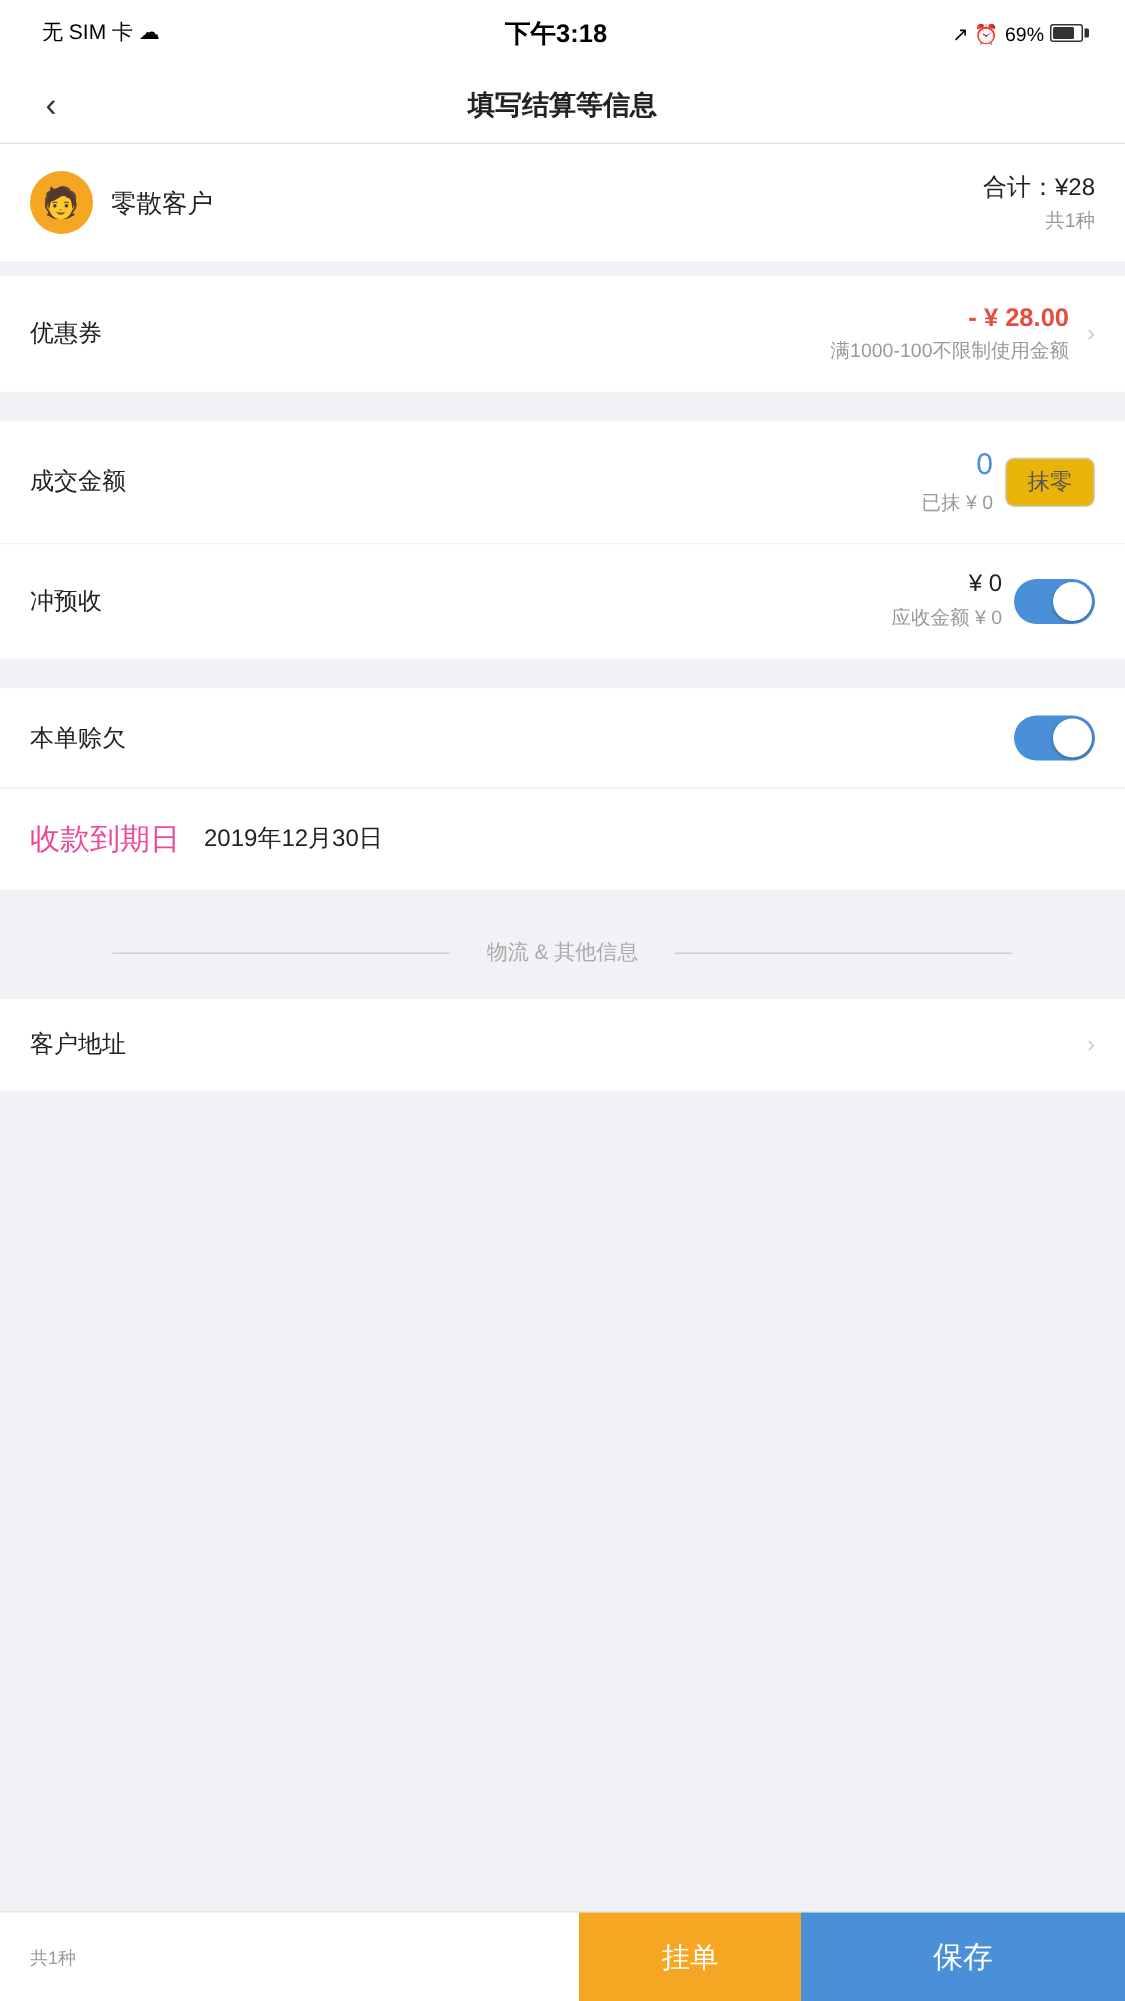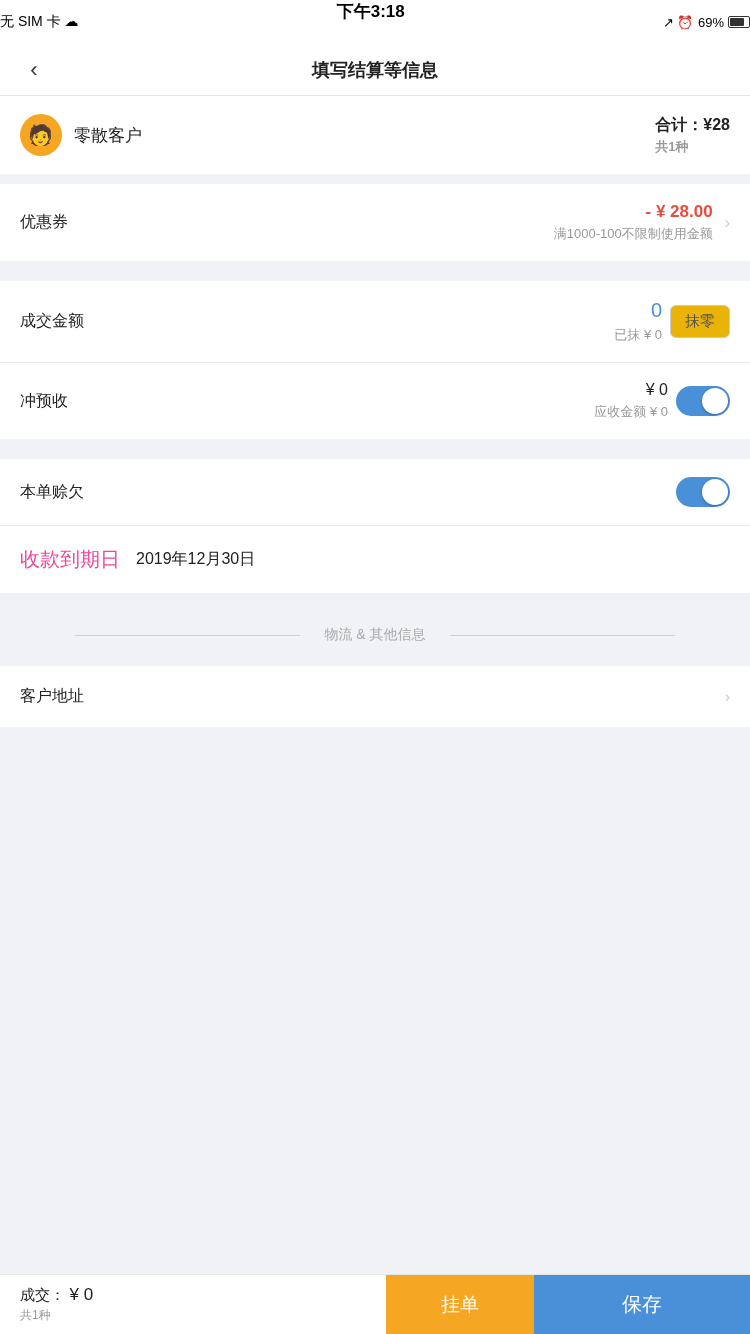--- a/index.html
+++ b/index.html
@@ -11,22 +11,23 @@
       min-height: 1334px;
       position: relative;
       overflow-x: hidden;
     }
 
     
     .status-bar {
       background: #fff;
       height: 44px;
       display: flex;
+      align-items: center;
       justify-content: space-between;
-      padding: 0 0;
+      padding: 0 28px;
       font-size: 15px;
       font-weight: 500;
     }
     .status-left { display: flex; align-items: center; gap: 6px; font-size: 14px; }
     .status-center { font-size: 17px; font-weight: 700; }
     .status-right { display: flex; align-items: center; gap: 4px; font-size: 13px; }
     .battery-box {
       display: inline-flex; align-items: center; gap: 2px;
     }
     .battery-body {
@@ -80,21 +81,21 @@
       background: #fff;
       margin-bottom: 10px;
     }
     .customer-left { display: flex; align-items: center; gap: 12px; }
     .customer-avatar {
       width: 42px; height: 42px; border-radius: 50%; background: #f5a623;
       display: flex; align-items: center; justify-content: center;
       font-size: 20px; color: #fff;
     }
     .customer-name { font-size: 17px; color: #222; font-weight: 500; }
-    .customer-right { text-align: left; font-weight: bold; }
+    .customer-right { text-align: right; }
     .total-amount { font-size: 16px; color: #222; }
     .total-count { font-size: 13px; color: #999; margin-top: 2px; }
 
     
     .row-item {
       display: flex; align-items: center; justify-content: space-between;
       padding: 18px 20px;
       border-bottom: 1px solid #f0f0f0;
       background: #fff;
       position: relative;
@@ -308,21 +309,17 @@
       <span class="address-label">客户地址</span>
       <span class="chevron">›</span>
     </div>
   </div>
 
   <div style="height:200px; background:#f0f2f5;"></div>
 </div>
 
 <div class="bottom-bar">
   <div class="bottom-summary">
-    <div>
-      <span class="bottom-deal">成交：</span>
-      <span class="bottom-deal-amount">¥ 0</span>
-    </div>
     <div class="bottom-count">共1种</div>
   </div>
   <button class="btn-pending">挂单</button>
   <button class="btn-save">保存</button>
 </div>
 
 </body></html>

